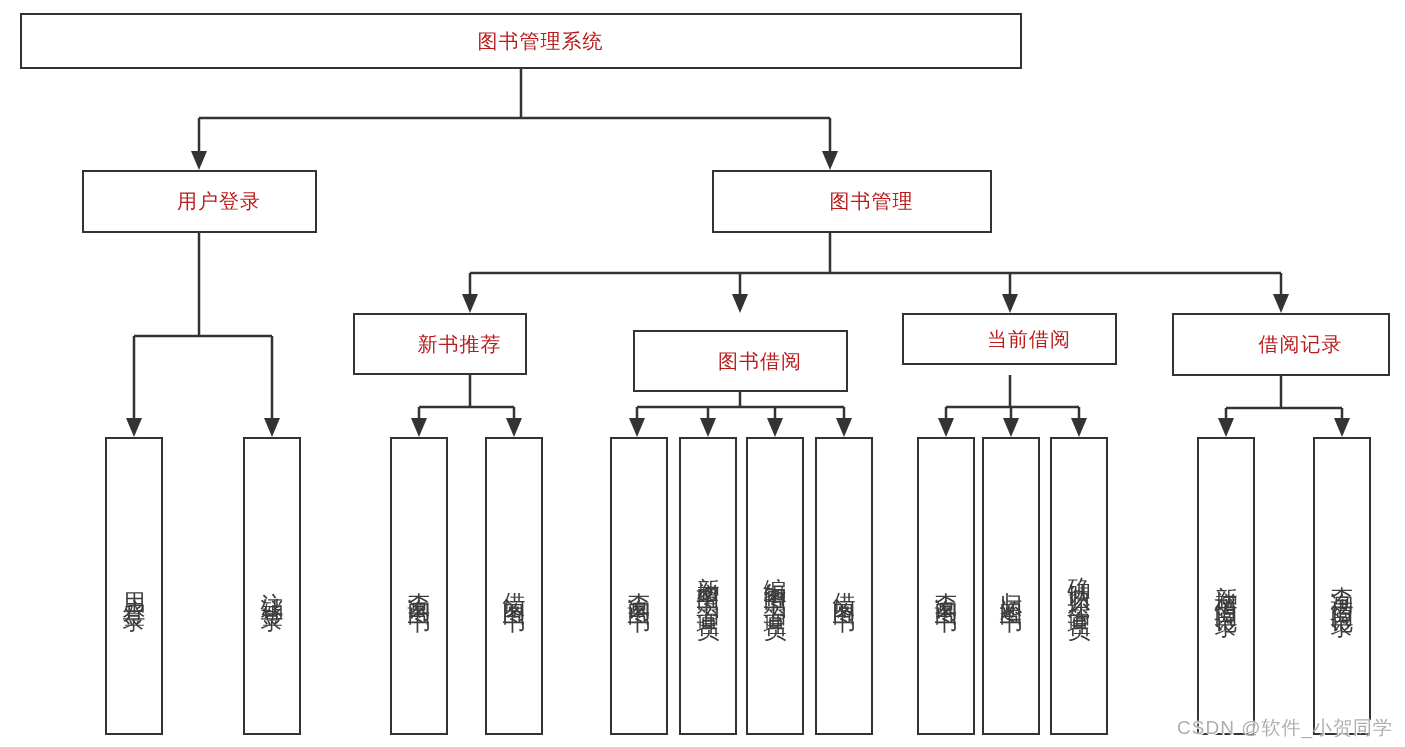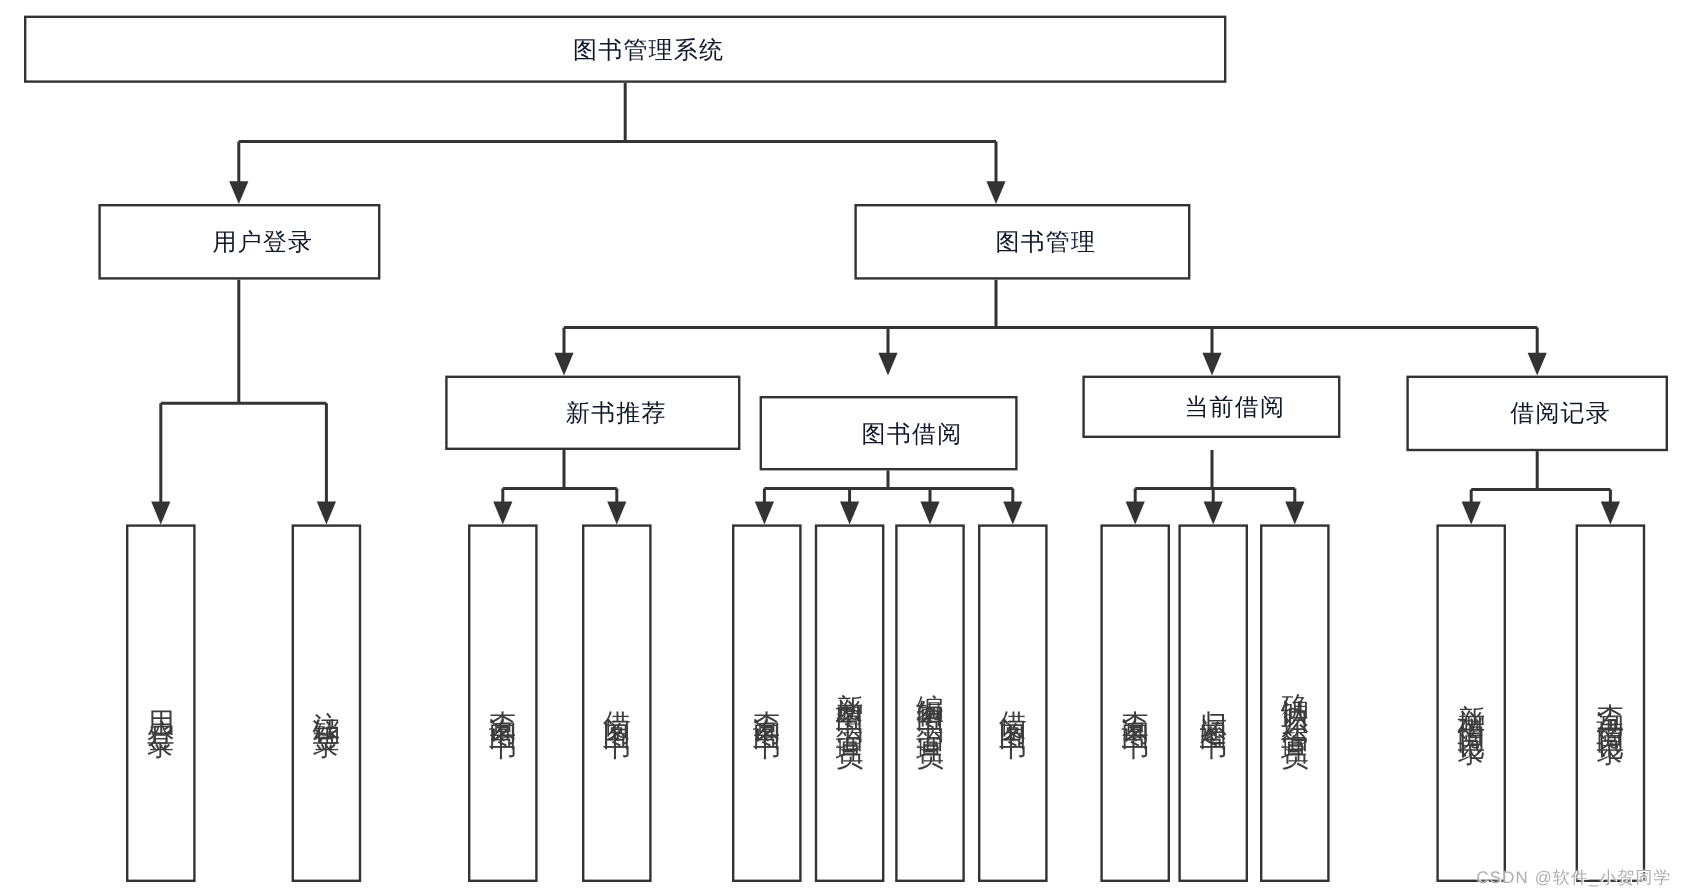--- a/index.html
+++ b/index.html
@@ -13,21 +13,21 @@
   .connectors{
     position:absolute;left:0;top:0;width:1405px;height:747px;
     z-index:1;
   }
   .hbox{
     position:absolute;
     box-sizing:border-box;
     border:2.5px solid #333333;
     background:#ffffff;
     display:flex;align-items:center;justify-content:center;
-    color:#0f172a;
+    color:#b91c1c;
     font-size:20px;
     letter-spacing:1px;
     z-index:2;
     padding-left:39px;
   }
   .vbox{
     position:absolute;
     top:437px;height:298px;width:58px;
     box-sizing:border-box;
     border:2.5px solid #333333;
@@ -41,21 +41,21 @@
     writing-mode:vertical-rl;
     text-orientation:mixed;
     letter-spacing:6px;
     line-height:1;
     white-space:nowrap;
   }
   .watermark{
     position:absolute;
     right:12px;bottom:6px;
     color:#aeaeae;
-    font-size:14px;
+    font-size:19px;
     letter-spacing:1px;
     text-shadow:0 0 2px #ffffff, 1px 1px 0 #ffffff;
     z-index:5;
   }
 </style>
 </head>
 <body>
 
 <div class="stage">
 
@@ -103,21 +103,21 @@
     <span>图书管理系统</span>
   </div>
 
   <div class="hbox" style="left:82px;top:170px;width:235px;height:63px;">
     <span>用户登录</span>
   </div>
   <div class="hbox" style="left:712px;top:170px;width:280px;height:63px;">
     <span>图书管理</span>
   </div>
 
-  <div class="hbox" style="left:371px;top:313px;width:246px;height:62px;">
+  <div class="hbox" style="left:353px;top:313px;width:174px;height:62px;">
     <span>新书推荐</span>
   </div>
   <div class="hbox" style="left:633px;top:330px;width:215px;height:62px;">
     <span>图书借阅</span>
   </div>
   <div class="hbox" style="left:902px;top:313px;width:215px;height:52px;">
     <span>当前借阅</span>
   </div>
   <div class="hbox" style="left:1172px;top:313px;width:218px;height:63px;">
     <span>借阅记录</span>

